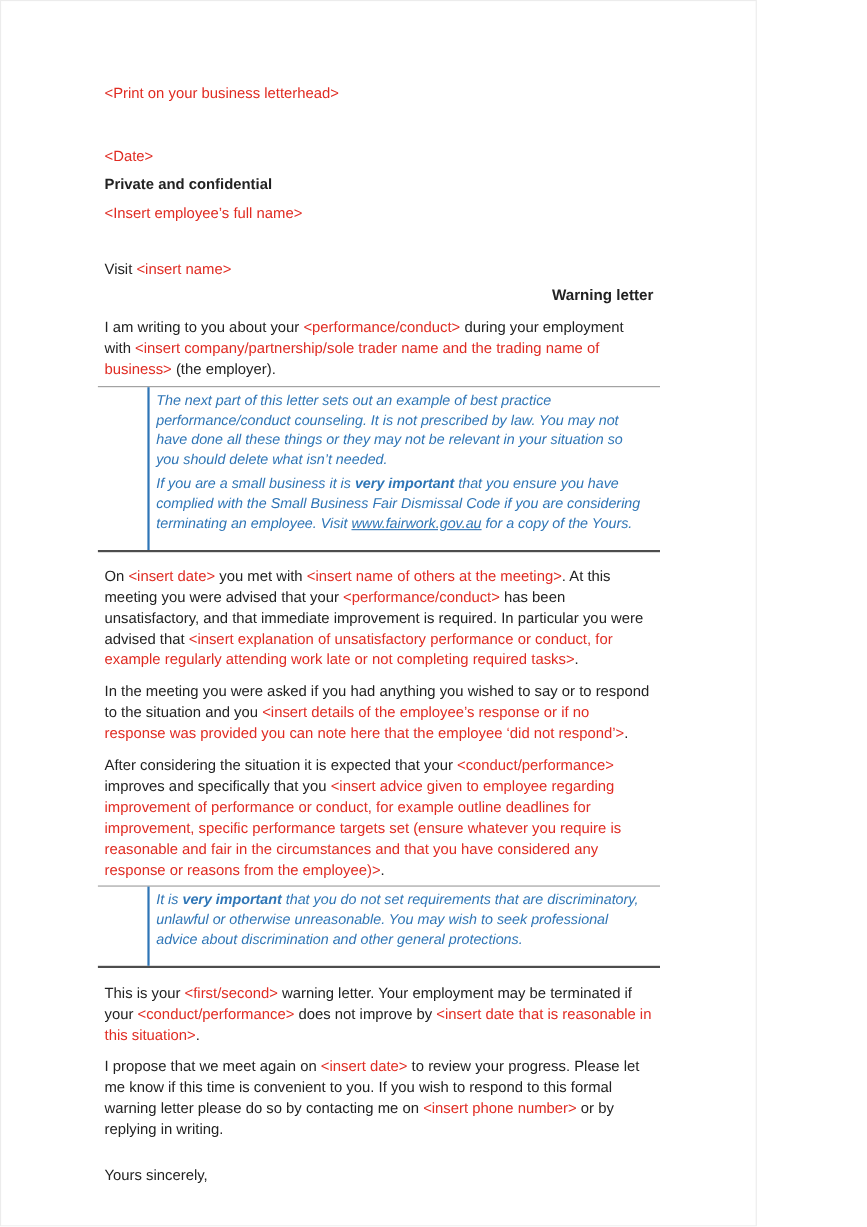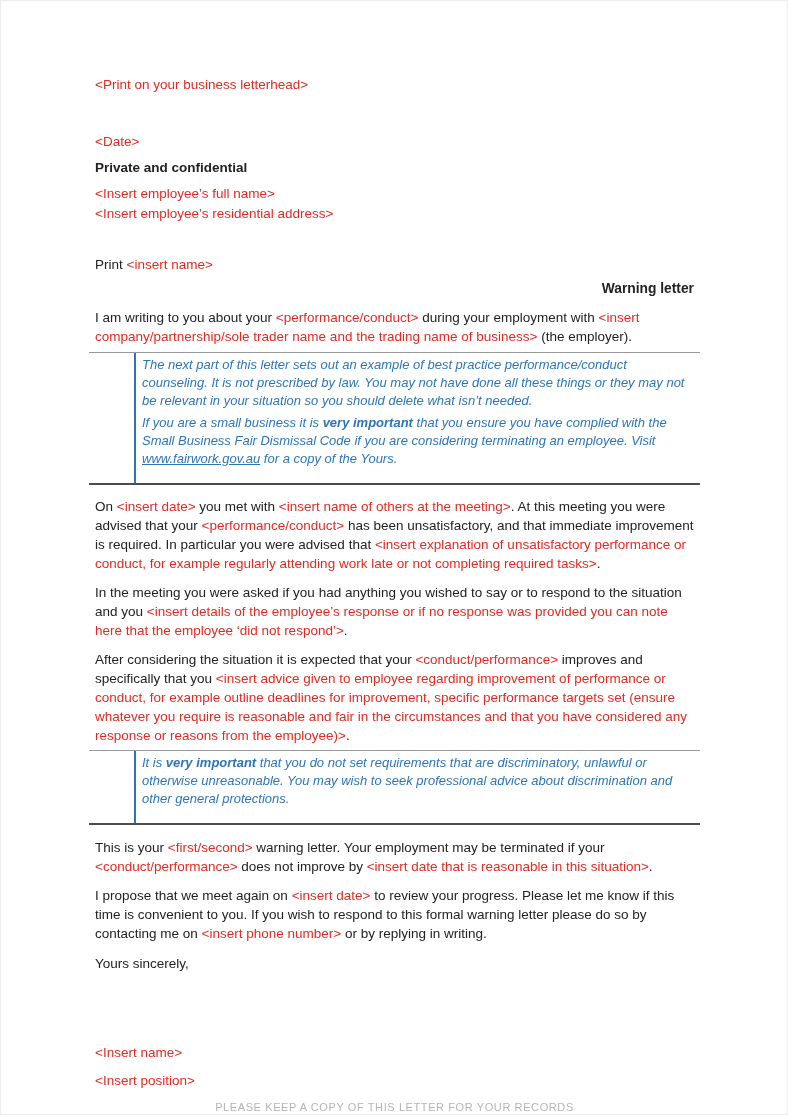--- a/index.html
+++ b/index.html
@@ -9,21 +9,21 @@
     --body-text:#222222;
   }
   html,body{margin:0;padding:0;background:#ffffff;}
   body{
     width:788px;height:1115px;
     font-family:"Liberation Sans","DejaVu Sans",sans-serif;
     color:var(--body-text);
   }
   .page{
     box-sizing:border-box;
-    width:788px;height:1115px;
+    width:688px;height:1115px;
     border:1px solid #ececec;
     padding:74px 93px 0 94px;
     overflow:hidden;
     background:#ffffff;
   }
   p{margin:0;font-size:13.5px;line-height:19px;}
   .red{color:var(--placeholder-red);}
 
   .letterhead{margin-top:0;}
   .date-line{margin-top:38px;}
@@ -48,44 +48,43 @@
     background:var(--callout-blue);
   }
   .callout p{font-size:13px;line-height:18px;margin:0 0 4px 0;}
   .callout p:last-child{margin-bottom:0;}
 
   .seg-text{}
   .seg-red{color:var(--placeholder-red);}
   .seg-bold{font-weight:bold;}
   .seg-link{text-decoration:underline;cursor:pointer;}
 
-  .closing{margin-top:11px;}
+  .closing{margin-top:23px;}
   .sign-name{margin-top:70px;color:var(--placeholder-red);}
   .sign-position{margin-top:9px;color:var(--placeholder-red);}
   .footer-note{
     margin-top:8px;text-align:center;
     color:var(--footer-gray);
     font-size:11px;letter-spacing:0.6px;
   }
 </style>
 </head>
 <body>
 
 <div class="page">
 
   <p class="letterhead red">&lt;Print on your business letterhead&gt;</p>
 
   <p class="date-line red">&lt;Date&gt;</p>
 
   <p class="confidential">Private and confidential</p>
 
   <p class="addr-line red">&lt;Insert employee’s full name&gt;</p>
-  <p class="addr-line red">&lt;Insert employee’s residential address&gt;</p>
 
-  <p class="salutation"><span class="seg-text">Print </span><span class="seg-red">&lt;insert name&gt;</span></p>
+  <p class="salutation"><span class="seg-text">Visit </span><span class="seg-red">&lt;insert name&gt;</span></p>
 
   <p class="letter-title">Warning letter</p>
 
   <p class="body-para"><span class="seg-text">I am writing to you about your </span><span class="seg-red">&lt;performance/conduct&gt;</span><span class="seg-text"> during your employment with </span><span class="seg-red">&lt;insert company/partnership/sole trader name and the trading name of business&gt;</span><span class="seg-text"> (the employer).</span></p>
 
   <div class="callout">
     <span class="accent-bar"></span>
     <p><span class="seg-text">The next part of this letter sets out an example of best practice performance/conduct counseling. It is not prescribed by law. You may not have done all these things or they may not be relevant in your situation so you should delete what isn’t needed.</span></p>
     <p><span class="seg-text">If you are a small business it is </span><span class="seg-bold">very important</span><span class="seg-text"> that you ensure you have complied with the Small Business Fair Dismissal Code if you are considering terminating an employee. Visit </span><span class="seg-link">www.fairwork.gov.au</span><span class="seg-text"> for a copy of the Yours.</span></p>
   </div>

